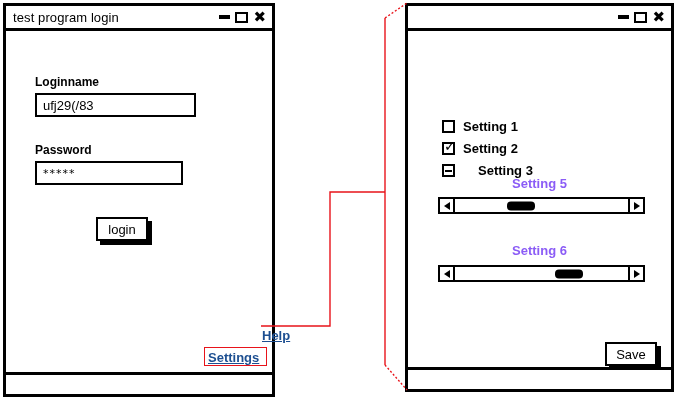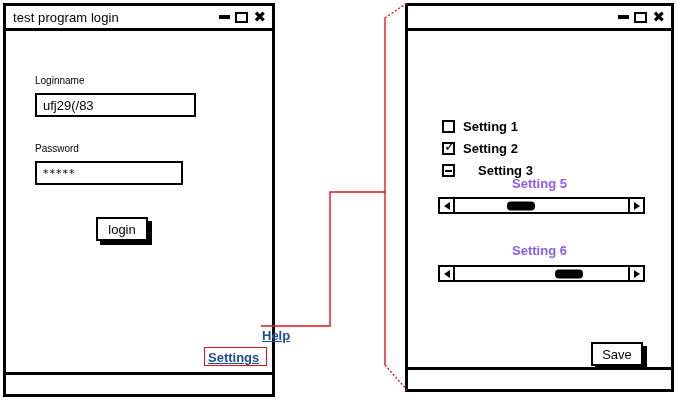--- a/index.html
+++ b/index.html
@@ -89,22 +89,23 @@
     left: 3px;
     top: 3px;
     width: 272px;
     height: 394px;
   }
   #login-window .win-body {
     height: calc(100% - 25px);
   }
   .field-label {
     position: absolute;
-    font-size: 10px;
-    color: #000000;
+    font-size: 12px;
+    color: #000000;
+    font-weight: bold;
   }
   .text-input {
     position: absolute;
     border: 2.5px solid #000000;
     background: #ffffff;
     box-sizing: border-box;
     display: flex;
     align-items: center;
     padding-left: 6px;
     font-size: 13px;
@@ -356,21 +357,21 @@
         </div>
         <div class="slider-track">
           <div class="slider-thumb" style="left:58%;"></div>
         </div>
         <div class="slider-arrow right">
           <span class="arrow-glyph right"></span>
         </div>
       </div>
 
 
-      <div class="push-btn" style="left:183px; top:311px; width:52px; height:24px;">
+      <div class="push-btn" style="left:197px; top:311px; width:52px; height:24px;">
         <span>Save</span>
       </div>
 
       <div class="statusbar"></div>
     </div>
   </div>
 
   <svg id="connector" viewBox="0 0 677 400" width="677" height="400">
 
     <path d="M 261 326 L 330 326 L 330 192 L 385 192" fill="none" stroke="#e8131a" stroke-width="1.4"></path>

